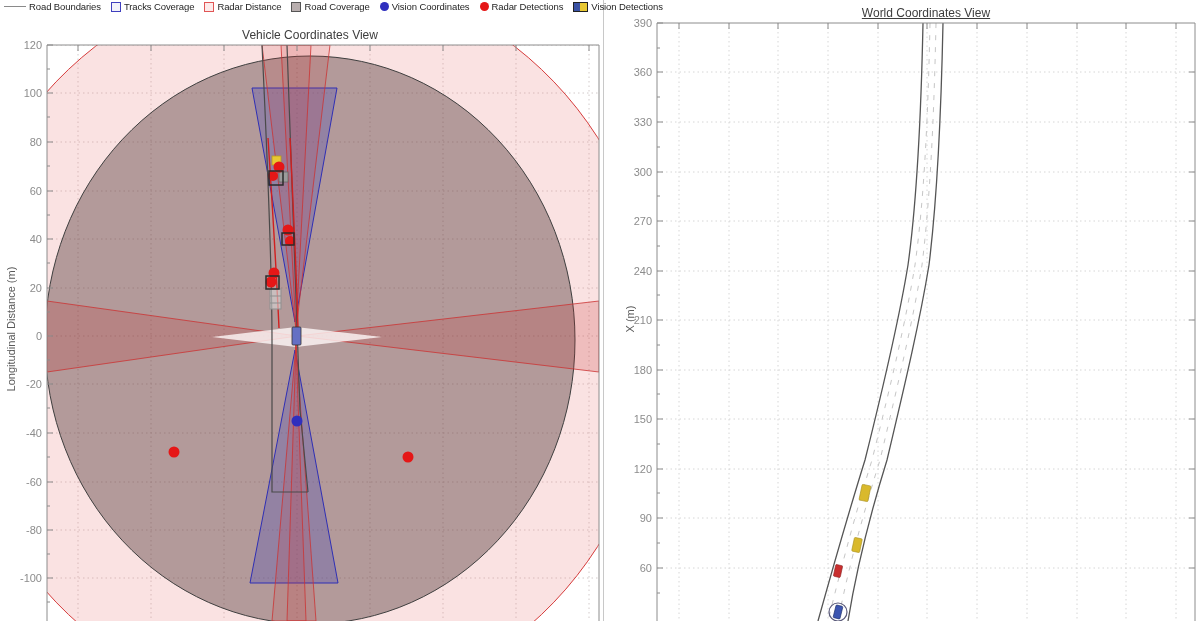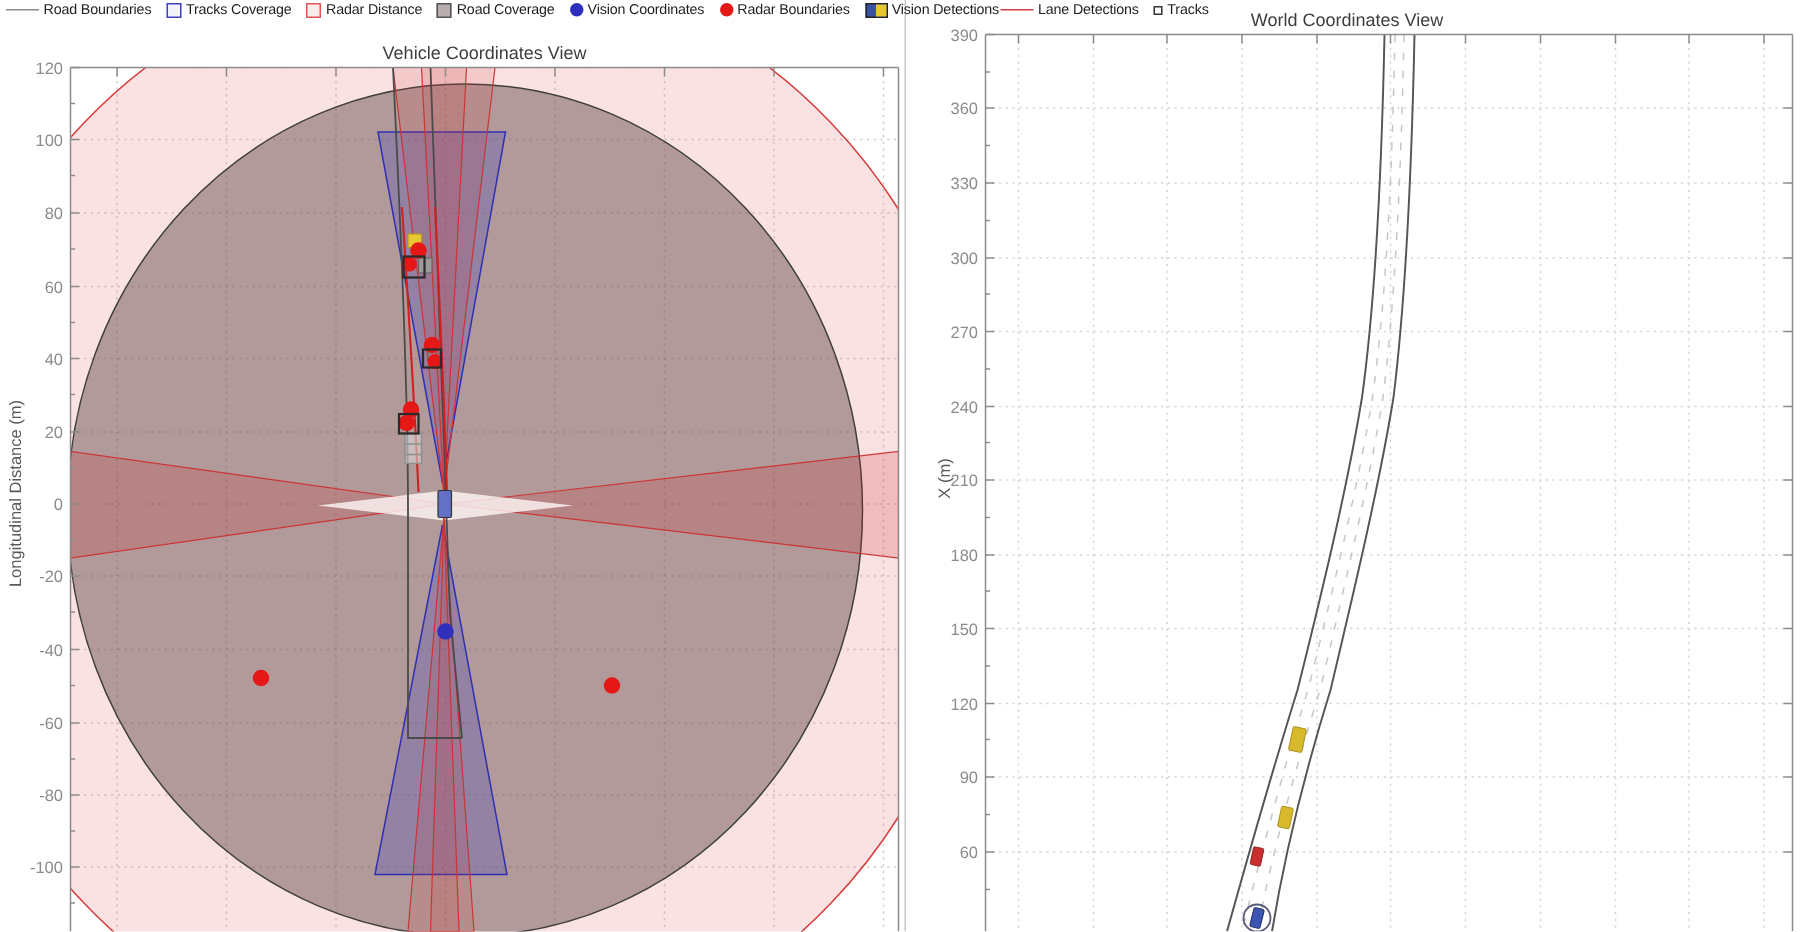--- a/index.html
+++ b/index.html
@@ -6,21 +6,21 @@
   body{width:1200px;height:621px;overflow:hidden;position:relative;
        font-family:"Liberation Sans",sans-serif;}
   .panel-svg{position:absolute;top:0;}
   #leftSvg{left:0;}
   #rightSvg{left:604px;}
   .divider{position:absolute;top:0;width:1px;height:621px;background:var(--panel-divider);}
   .title{position:absolute;text-align:center;font-size:12px;color:var(--title-gray);}
   .ylab{position:absolute;white-space:nowrap;text-align:center;font-size:11px;color:#5a5a5a;
         transform:rotate(-90deg);}
   svg text{font-family:"Liberation Sans",sans-serif;}
-  .legend{position:absolute;left:4px;top:1px;display:flex;flex-direction:row;gap:1px;
+  .legend{position:absolute;left:4px;top:1px;display:flex;flex-direction:column;gap:1px;
           font-size:9.5px;color:#1e1e1e;letter-spacing:-0.1px;}
   .legend-row{display:flex;align-items:center;gap:10px;}
   .legend-item{display:flex;align-items:center;gap:3px;white-space:nowrap;}
   .ic-line{width:22px;height:0;border-top:1.6px solid var(--road-gray);display:inline-block;}
   .ic-line.lane{border-top-color:var(--lane-red);}
   .ic-rect{width:10px;height:10px;display:inline-block;box-sizing:border-box;}
   .ic-rect.vision{border:1px solid var(--vision-border);background:var(--vision-fill);}
   .ic-rect.radar{border:1px solid var(--radar-border);background:var(--radar-fill);}
   .ic-rect.lidar{border:1px solid var(--lidar-border);background:var(--lidar-gray-fill);}
   .ic-dot{width:9px;height:9px;border-radius:50%;display:inline-block;}
@@ -245,22 +245,22 @@
       <text x="48" y="374" text-anchor="end" font-size="11" fill="#8c8c8c">180</text>
       <text x="48" y="423" text-anchor="end" font-size="11" fill="#8c8c8c">150</text>
       <text x="48" y="473" text-anchor="end" font-size="11" fill="#8c8c8c">120</text>
       <text x="48" y="522" text-anchor="end" font-size="11" fill="#8c8c8c">90</text>
       <text x="48" y="572" text-anchor="end" font-size="11" fill="#8c8c8c">60</text>
     </g>
 </svg>
 
 <div class="divider" style="left:603px;"></div>
 
-<div class="title" style="left:47px;width:552px;top:28px;">Vehicle Coordinates View</div>
-<div class="title" style="left:629px;width:538px;top:6px;">World Coordinates View</div>
+<div class="title" style="left:34px;width:552px;top:28px;">Vehicle Coordinates View</div>
+<div class="title" style="left:657px;width:538px;top:6px;text-decoration:underline;">World Coordinates View</div>
 
 <div class="ylab" style="left:-289px;top:323px;width:600px;">Longitudinal Distance (m)</div>
 <div class="ylab" style="left:530px;top:313px;width:200px;">X (m)</div>
 
 <div class="legend">
   <div class="legend-row">
     <span class="legend-item">
       <span class="ic-line"></span>
       <span>Road Boundaries</span>
     </span>
@@ -275,32 +275,22 @@
     <span class="legend-item">
       <span class="ic-rect lidar"></span>
       <span>Road Coverage</span>
     </span>
     <span class="legend-item">
       <span class="ic-dot vision"></span>
       <span>Vision Coordinates</span>
     </span>
     <span class="legend-item">
       <span class="ic-dot radar"></span>
-      <span>Radar Boundaries</span>
+      <span>Radar Detections</span>
     </span>
     <span class="legend-item">
       <span class="ic-lidardet">
           <span></span>
         </span>
       <span>Vision Detections</span>
     </span>
   </div>
-  <div class="legend-row">
-    <span class="legend-item">
-      <span class="ic-line lane"></span>
-      <span>Lane Detections</span>
-    </span>
-    <span class="legend-item">
-      <span class="ic-track"></span>
-      <span>Tracks</span>
-    </span>
-  </div>
 </div>
 
 </body></html>

